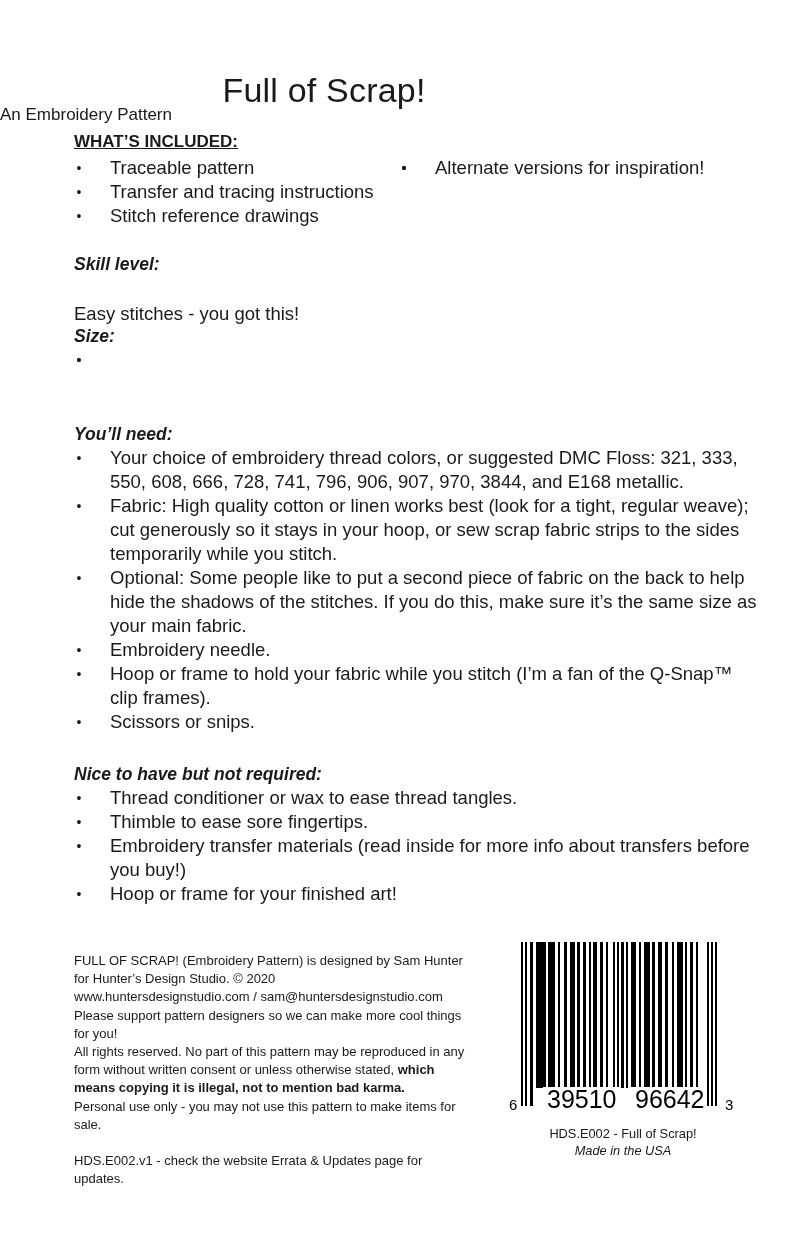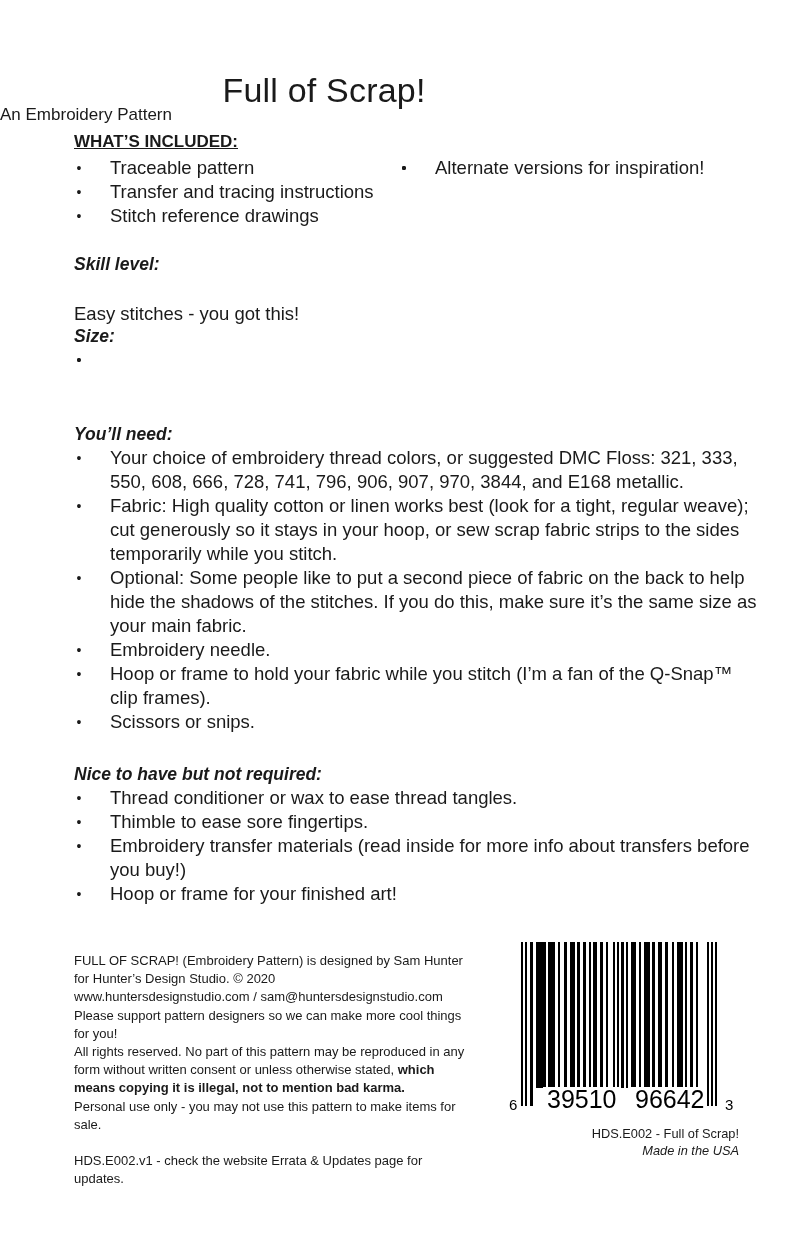--- a/index.html
+++ b/index.html
@@ -24,21 +24,21 @@
     .sect ul.bul li { padding-left: 36px; }
     .footer-left { position: absolute; left: 74px; top: 952px; width: 400px; font-size: 13px; line-height: 18.2px; }
     .footer-left b { font-weight: bold; }
     .footer-left .gap { height: 18px; }
     .barcode { position: absolute; left: 507px; top: 940px; width: 232px; height: 175px; }
     .bars { position: absolute; left: 14px; top: 2px; width: 196px; height: 170px; }
     .bar { position: absolute; top: 0; background: #000; }
     .bc-digit { position: absolute; font-size: 25px; line-height: 26px; top: 146px; color: #000; }
     .bc-small { font-size: 15px; top: 152px; }
     .bc-mask { position: absolute; background: #fff; top: 147px; height: 28px; }
-    .caption { position: absolute; left: 507px; width: 232px; text-align: right; font-size: 12.8px; line-height: 17px; }
+    .caption { position: absolute; left: 507px; width: 232px; text-align: center; font-size: 12.8px; line-height: 17px; }
   </style>
 </head>
 <body>
 
 <div class="page">
 
   <div class="title">Full of Scrap!</div>
   <div class="subtitle">An Embroidery Pattern</div>
 
   <div class="included-head">WHAT’S INCLUDED:</div>

